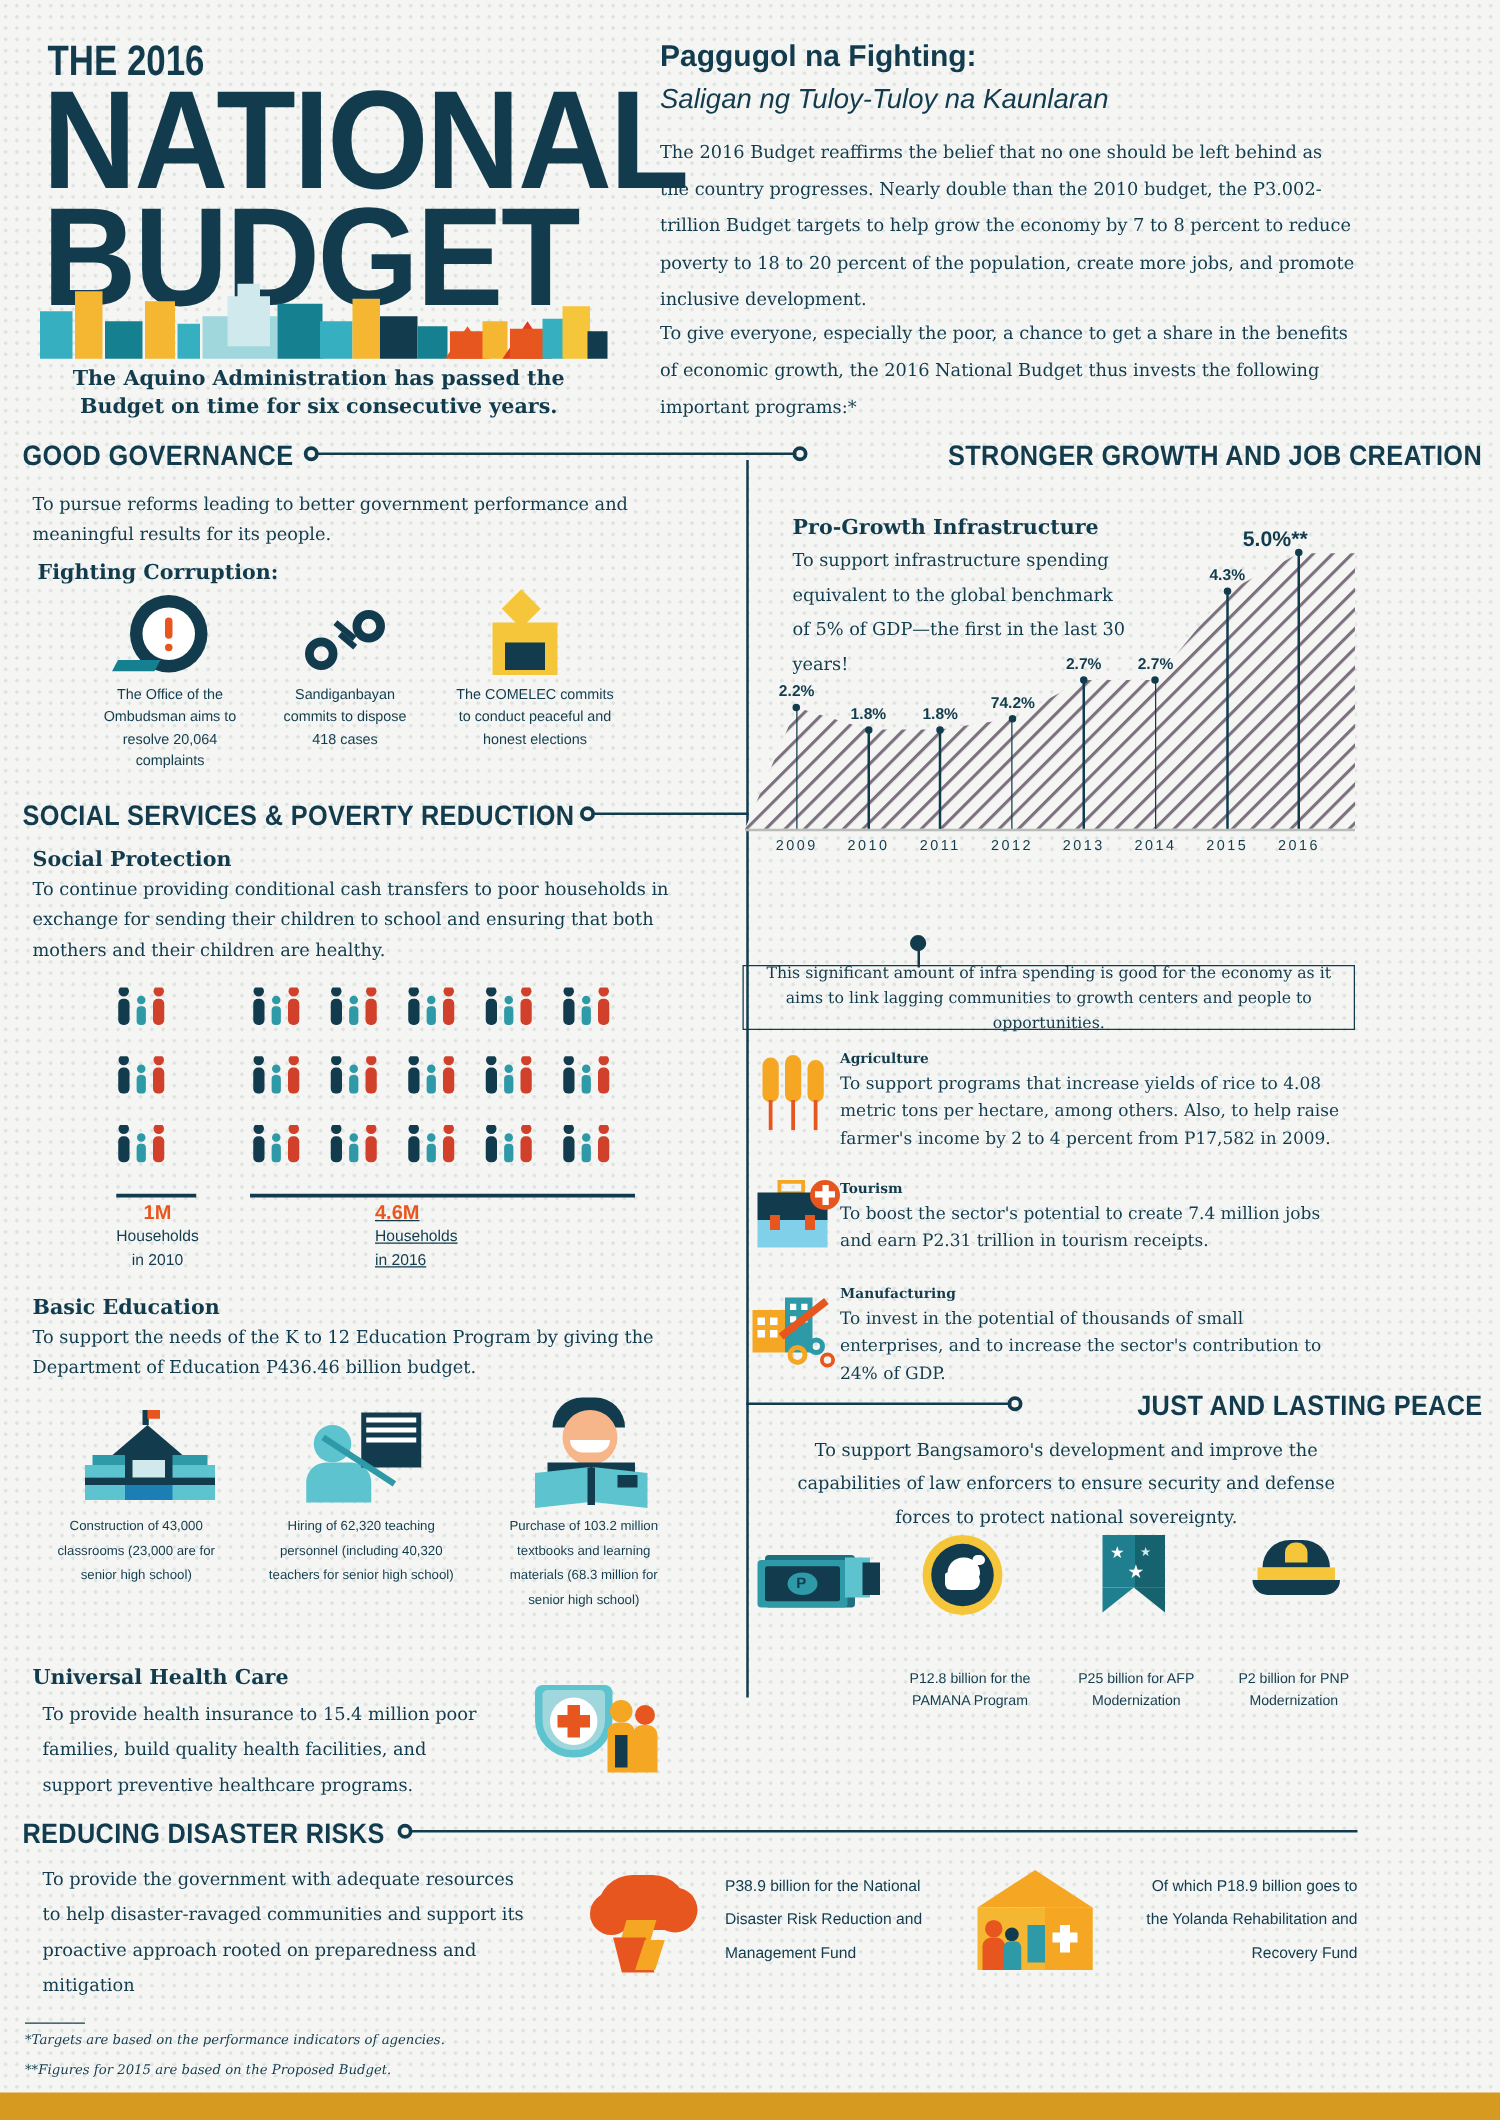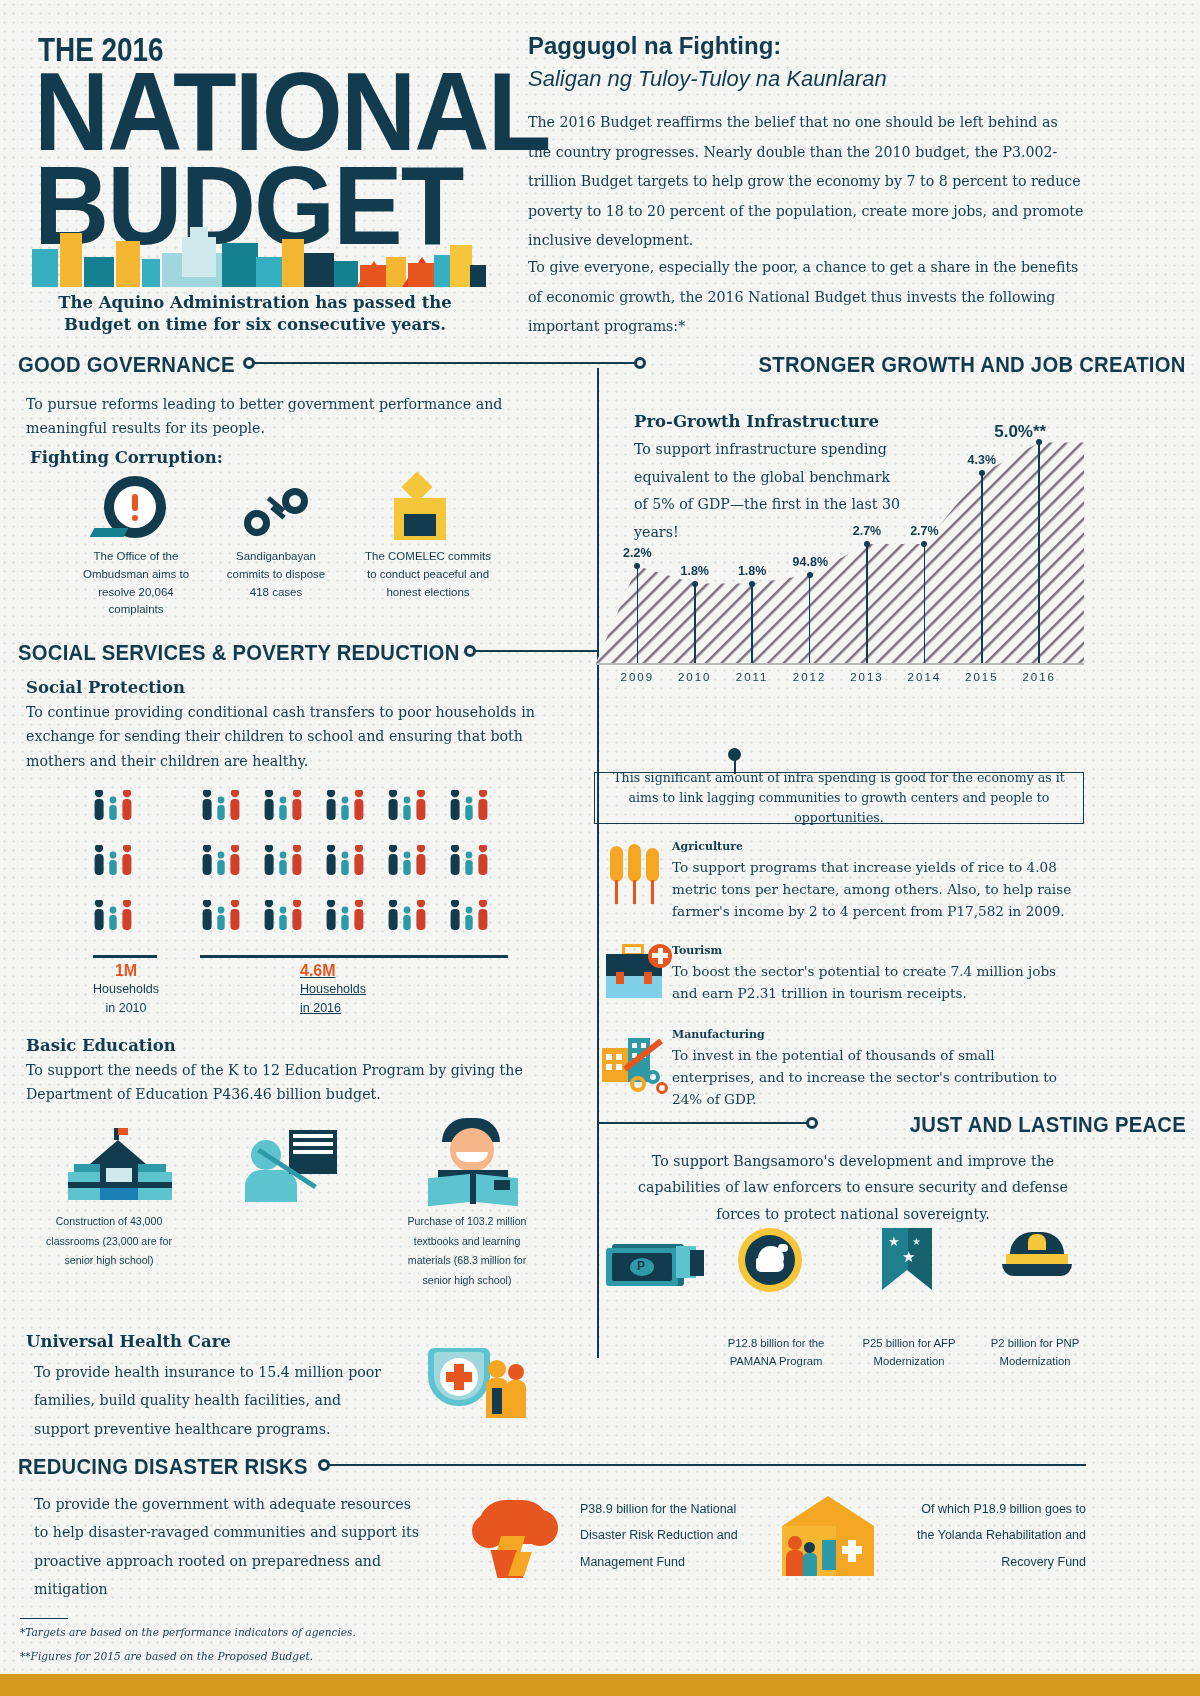--- a/index.html
+++ b/index.html
@@ -390,20 +390,21 @@
     <div class="circ" style="left:30px;top:10px;width:44px;height:44px;background:#f7b58a;"></div>
     <div class="sq" style="left:36px;top:34px;width:32px;height:10px;background:#ffffff;border-radius:0 0 12px 12px;"></div>
     <div class="sq" style="left:18px;top:52px;width:70px;height:18px;background:#123c4e;"></div>
     <div class="sq" style="left:8px;top:58px;width:44px;height:28px;background:#5cc3cf;transform:skewY(-6deg);"></div>
     <div class="sq" style="left:54px;top:58px;width:44px;height:28px;background:#5cc3cf;transform:skewY(6deg);"></div>
     <div class="sq" style="left:50px;top:56px;width:6px;height:30px;background:#123c4e;"></div>
     <div class="sq" style="left:74px;top:62px;width:16px;height:10px;background:#123c4e;"></div>
   </div>
 
   <div class="cap thin" style="left:34px;top:1212px;width:150px;">Construction of 43,000 classrooms (23,000 are for senior high school)</div>
+  <div class="cap thin" style="left:214px;top:1212px;width:150px;">Hiring of 62,320 teaching personnel (including 40,320 teachers for senior high school)</div>
   <div class="cap thin" style="left:392px;top:1212px;width:150px;">Purchase of 103.2 million textbooks and learning materials (68.3 million for senior high school)</div>
 
   <div class="sub-h" style="left:26px;top:1332px;">Universal Health Care</div>
   <div class="p" style="left:34px;top:1358px;width:360px;line-height:2.0;">To provide health insurance to 15.4 million poor families, build quality health facilities, and support preventive healthcare programs.</div>
   <div class="icon-slot" style="left:428px;top:1348px;width:120px;height:84px;">
     <div class="sq" style="left:0px;top:0px;width:62px;height:58px;background:#5cc3cf;border-radius:6px 6px 30px 30px;"></div>
     <div class="sq" style="left:6px;top:4px;width:50px;height:48px;background:#9fd7dd;border-radius:4px 4px 24px 24px;"></div>
     <div class="circ" style="left:12px;top:10px;width:38px;height:38px;background:#ffffff;"></div>
     <div class="sq" style="left:26px;top:16px;width:10px;height:26px;background:#e8561f;"></div>
     <div class="sq" style="left:18px;top:24px;width:26px;height:10px;background:#e8561f;"></div>
@@ -440,21 +441,21 @@
         <div class="stem" style="left: 97.9482px; top: 185.607px; height: 79.3929px;"></div>
         <div class="dot" style="left: 95.7482px; top: 182.607px;"></div>
         <div class="c-lbl" style="left: 81.7482px; top: 165.607px; width: 34px; text-align: center;">1.8%</div>
         <div class="xtick" style="left: 72.7482px; top: 273px; width: 52px;">2010</div>
         <div class="stem" style="left: 155.36px; top: 185.607px; height: 79.3929px;"></div>
         <div class="dot" style="left: 153.16px; top: 182.607px;"></div>
         <div class="c-lbl" style="left: 139.16px; top: 165.607px; width: 34px; text-align: center;">1.8%</div>
         <div class="xtick" style="left: 130.16px; top: 273px; width: 52px;">2011</div>
         <div class="stem" style="left: 212.772px; top: 176.786px; height: 88.2143px;"></div>
         <div class="dot" style="left: 210.572px; top: 173.786px;"></div>
-        <div class="c-lbl" style="left: 196.572px; top: 156.786px; width: 34px; text-align: center;">94.8%</div>
+        <div class="c-lbl" style="left: 196.572px; top: 156.786px; width: 34px; text-align: center;">74.2%</div>
         <div class="xtick" style="left: 187.572px; top: 273px; width: 52px;">2012</div>
         <div class="stem" style="left: 270.184px; top: 145.911px; height: 119.089px;"></div>
         <div class="dot" style="left: 267.984px; top: 142.911px;"></div>
         <div class="c-lbl" style="left: 253.984px; top: 125.911px; width: 34px; text-align: center;">2.7%</div>
         <div class="xtick" style="left: 244.984px; top: 273px; width: 52px;">2013</div>
         <div class="stem" style="left: 327.595px; top: 145.911px; height: 119.089px;"></div>
         <div class="dot" style="left: 325.395px; top: 142.911px;"></div>
         <div class="c-lbl" style="left: 311.395px; top: 125.911px; width: 34px; text-align: center;">2.7%</div>
         <div class="xtick" style="left: 302.395px; top: 273px; width: 52px;">2014</div>
         <div class="stem" style="left: 385.007px; top: 75.3393px; height: 189.661px;"></div>

